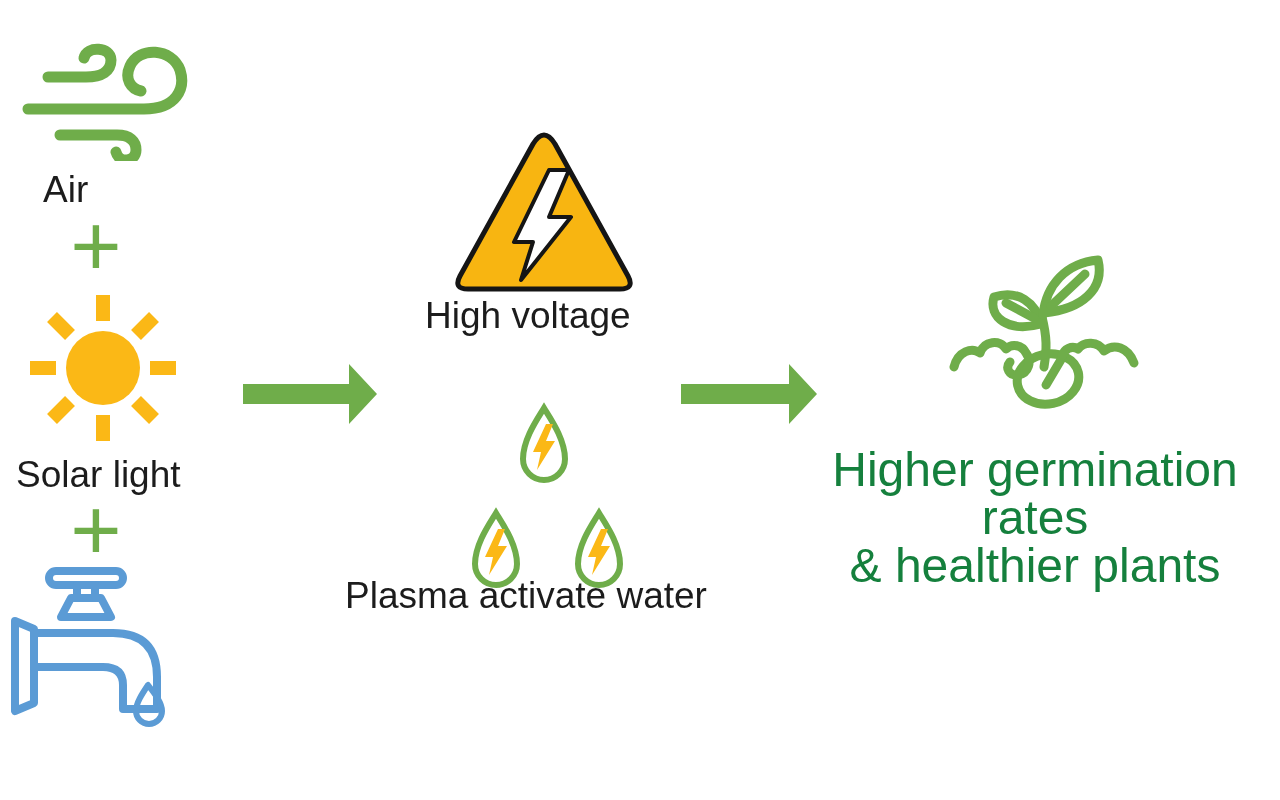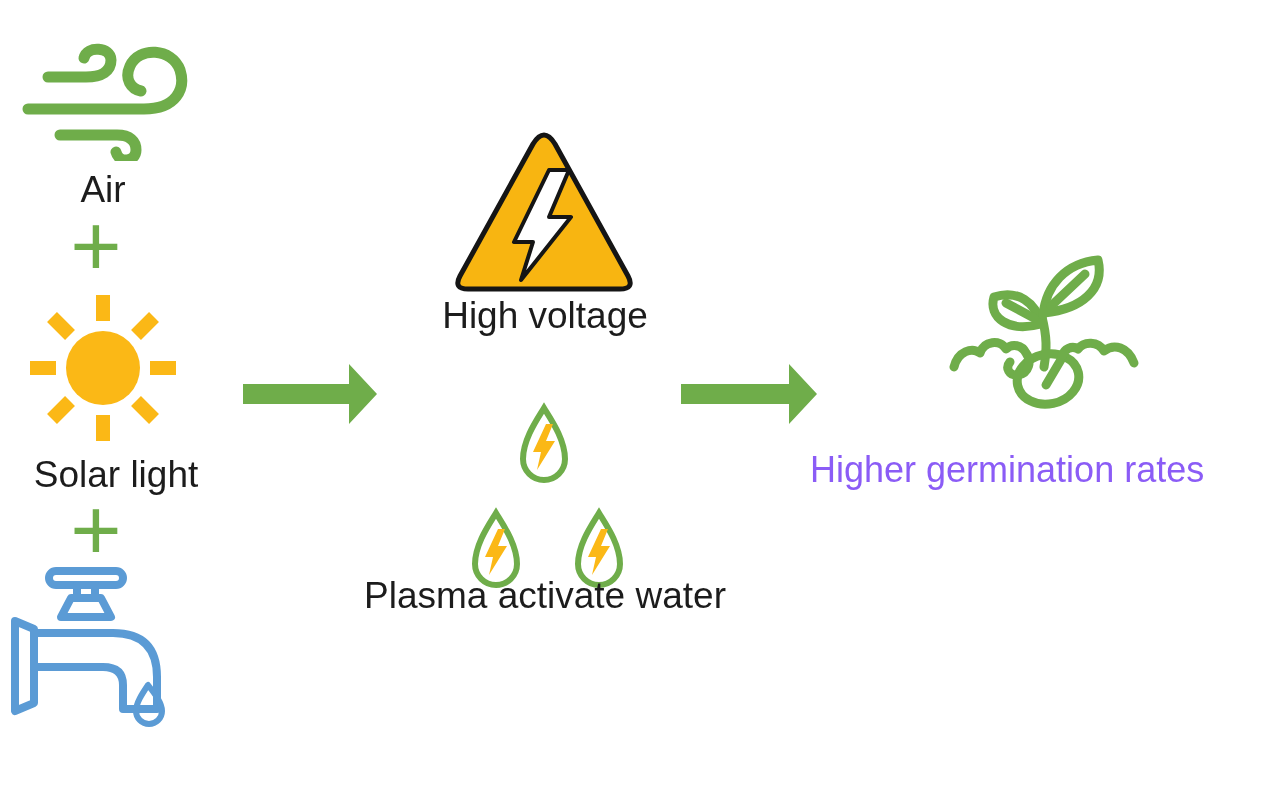--- a/index.html
+++ b/index.html
@@ -3,29 +3,29 @@
 <meta charset="utf-8">
 <style>
   html,body{margin:0;padding:0;}
   body{
     width:1280px;height:800px;background:#ffffff;overflow:hidden;
     font-family:"Liberation Sans", sans-serif;color:#1c1c1c;
   }
   .canvas{position:relative;width:1280px;height:800px;background:#ffffff;}
   .abs{position:absolute;}
   .label{
-    font-size:37px;line-height:40px;text-align:center;color:#1c1c1c;
+    font-size:37px;line-height:40px;color:#1c1c1c;
     white-space:nowrap;
   }
   .plus{
     display:flex;align-items:center;justify-content:center;
     font-size:88px;color:#6FAD4A;font-weight:400;
   }
   .outcome{
-    font-size:36px;line-height:48px;color:#8b5cf6;
+    font-size:48px;line-height:48px;text-align:center;color:#15803d;
   }
   svg{display:block;}
 </style>
 </head>
 <body>
 
 <div class="canvas">
 
   <div class="abs" style="left:20px;top:33px;width:170px;height:128px;">
     <svg width="170" height="128" viewBox="0 0 170 128" fill="none" stroke="#6FAD4A" stroke-width="11" stroke-linecap="round">
@@ -124,15 +124,16 @@
       <path d="M 103,61 L 137,29"></path>
       <ellipse cx="100" cy="134" rx="31" ry="25" transform="rotate(-12 100 134)"></ellipse>
       <path d="M 114,113 L 98,140"></path>
       <path d="M 6,122 C 10,106 24,102 32,108 C 36,96 52,94 58,104 C 64,98 74,100 78,108 C 84,116 81,128 70,130 C 61,131 57,123 62,117"></path>
       <path d="M 186,118 C 180,102 166,98 156,106 C 150,96 136,96 130,104 C 124,100 116,104 114,111"></path>
     </svg>
   </div>
 
   <div class="abs outcome" style="left:810px;top:446px;width:450px;">
     <div>Higher germination rates</div>
+    <div>&amp; healthier plants</div>
   </div>
 
 </div>
 
 </body></html>

